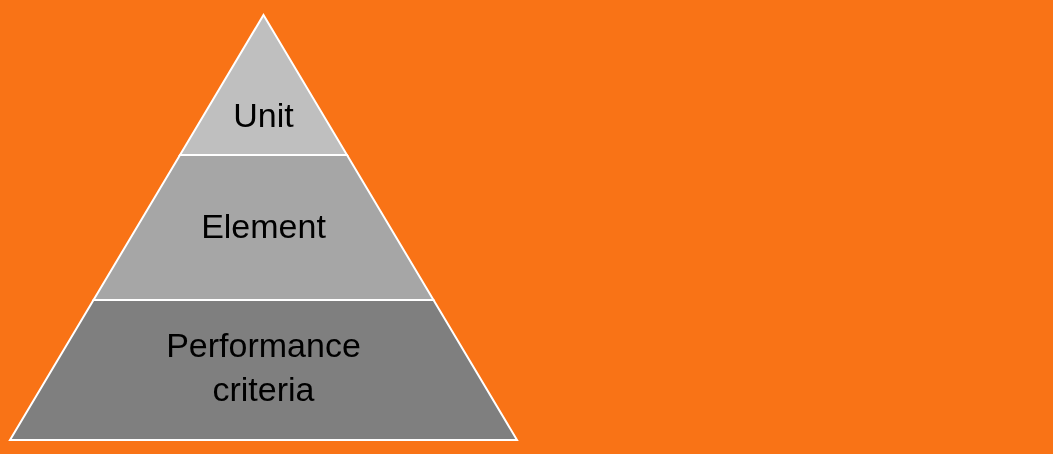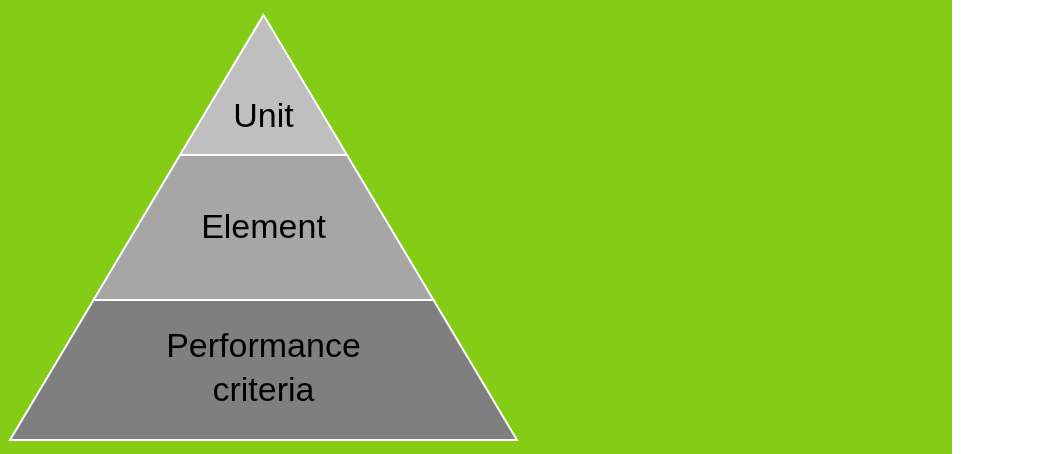--- a/index.html
+++ b/index.html
@@ -2,23 +2,23 @@
 <html><head>
 <meta charset="utf-8">
 <style>
   html, body {
     margin: 0;
     padding: 0;
     background: #FFFFFF;
   }
   .canvas {
     position: relative;
-    width: 952px;
+    width: 1053px;
     height: 454px;
-    background: #84cc16;
+    background: #f97316;
     overflow: hidden;
   }
   svg.pyramid {
     position: absolute;
     left: 0;
     top: 0;
   }
   .tier {
     stroke: #FFFFFF;       
     stroke-width: 2;

